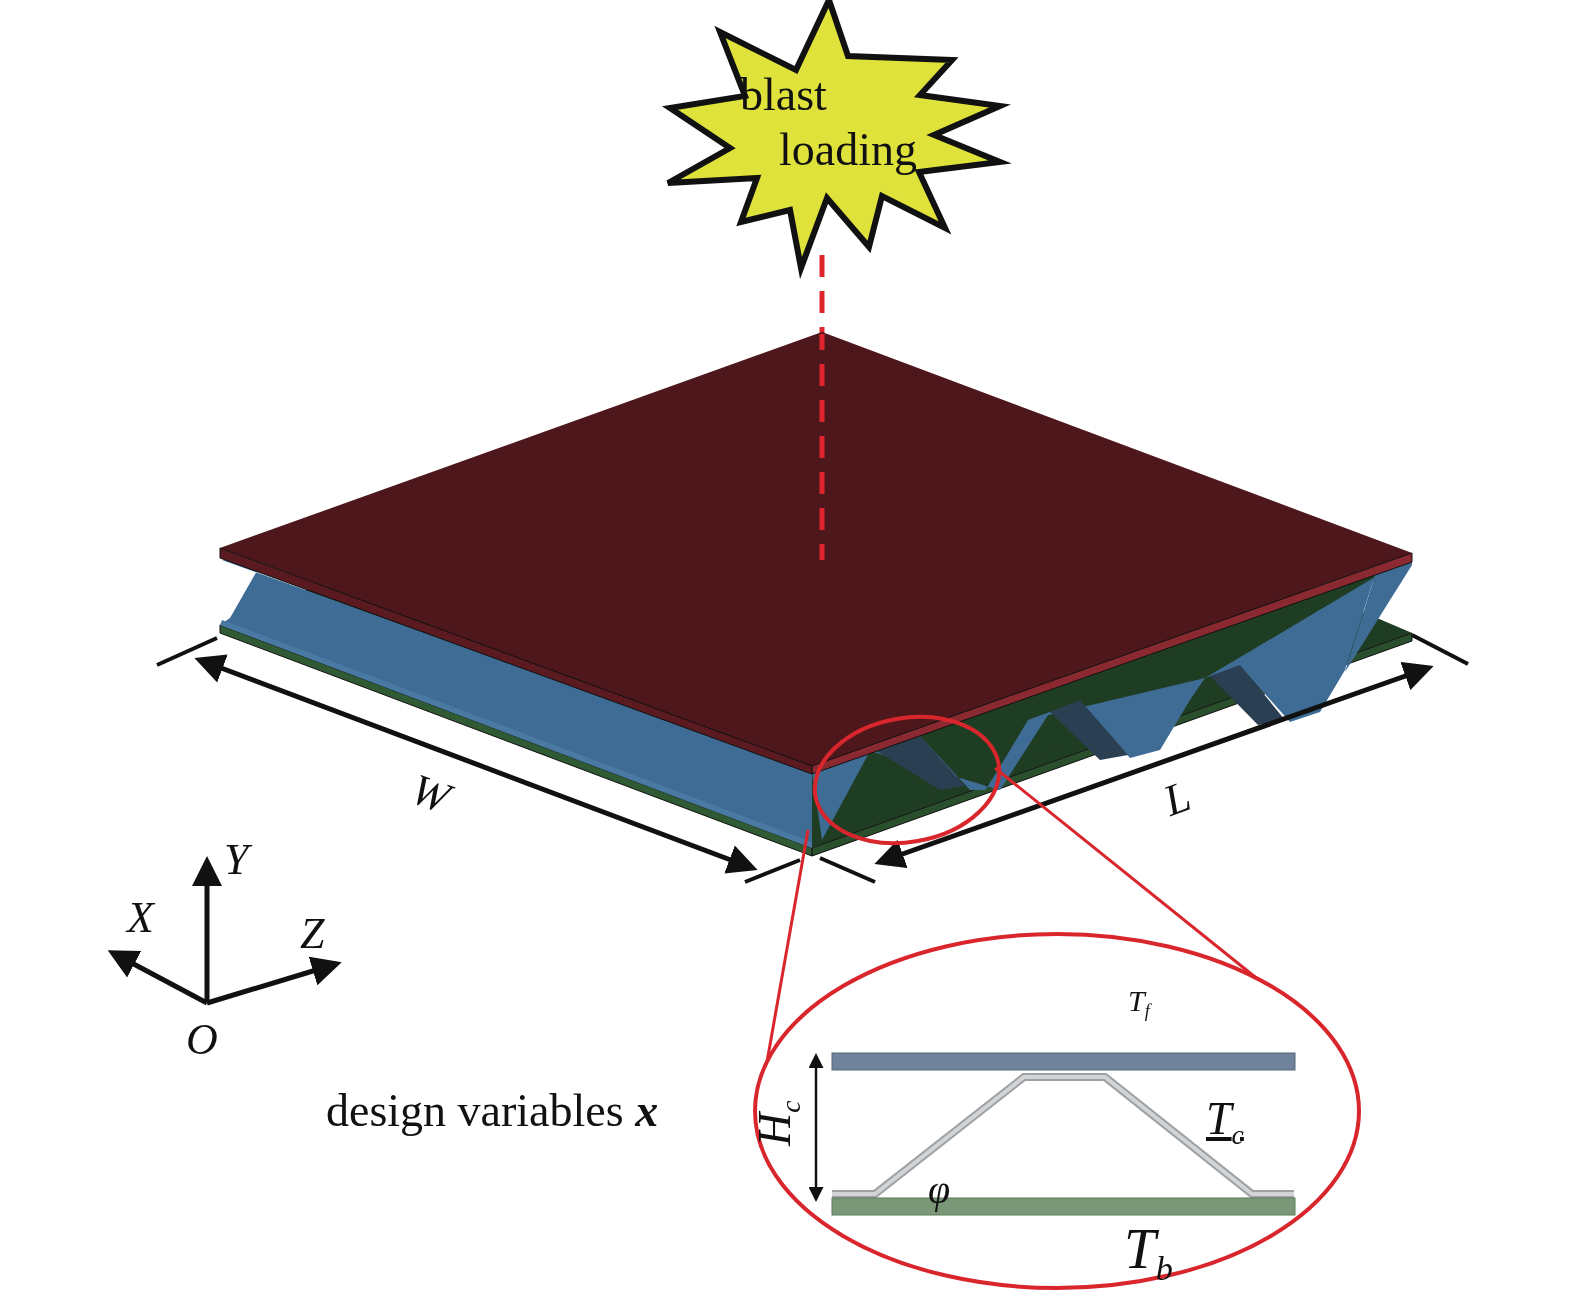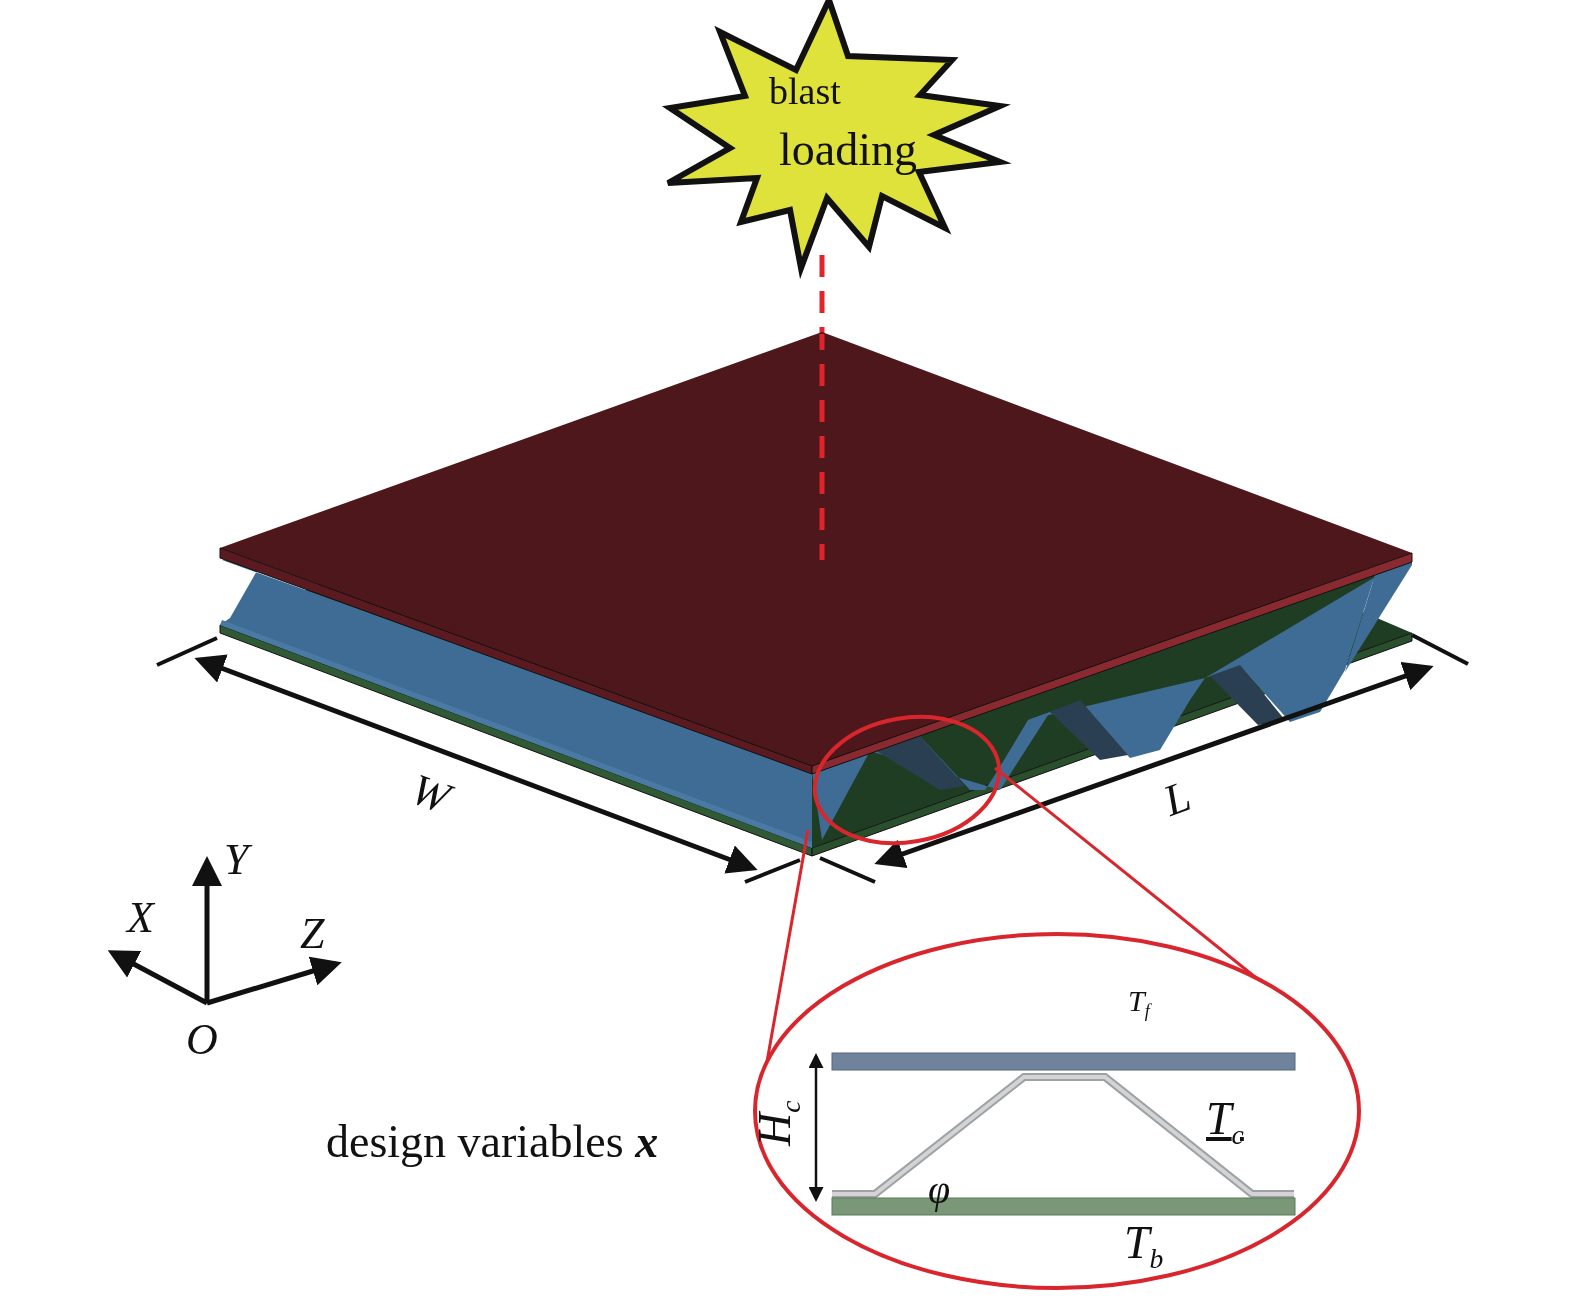--- a/index.html
+++ b/index.html
@@ -84,30 +84,30 @@
 
     <polyline points="832,1194 875,1194 1024,1077 1105,1077 1252,1194 1294,1194" fill="none" stroke="#9fa2a5" stroke-width="8" stroke-linejoin="miter"></polyline>
     <polyline points="832,1194 875,1194 1024,1077 1105,1077 1252,1194 1294,1194" fill="none" stroke="#d2d4d6" stroke-width="4" stroke-linejoin="miter"></polyline>
 
     <rect x="832" y="1198" width="463" height="17" fill="#7a9878" stroke="#5d785b" stroke-width="1"></rect>
 
     <line x1="816" y1="1056" x2="816" y2="1199" stroke="#111" stroke-width="2.5" marker-start="url(#arrowHead)" marker-end="url(#arrowHead)"></line>
   </g>
 </svg>
 
-<div class="lbl" style="left:769px; top:72px; font-size:38px;">blast</div>
+<div class="lbl" style="left:740px; top:72px; font-size:46px;">blast</div>
 <div class="lbl" style="left:779px; top:127px; font-size:46px;">loading</div>
 
 <div class="lbl it" style="left:412px; top:772px; font-size:44px; transform:rotate(20deg);">W</div>
 <div class="lbl it" style="left:1165px; top:777px; font-size:44px; transform:rotate(-20deg);">L</div>
 
 <div class="lbl it" style="left:224px; top:838px; font-size:44px;">Y</div>
 <div class="lbl it" style="left:127px; top:896px; font-size:44px;">X</div>
 <div class="lbl it" style="left:300px; top:912px; font-size:44px;">Z</div>
 <div class="lbl it" style="left:186px; top:1018px; font-size:44px;">O</div>
 
 <div class="lbl it" style="left:1128px; top:986px; font-size:30px;"><span>T</span><sub>f</sub></div>
 <div class="lbl it" style="left:1206px; top:1096px; font-size:46px;text-decoration:underline;"><span>T</span><sub>c</sub></div>
-<div class="lbl it" style="left:1124px; top:1220px; font-size:46px;"><span>T</span><sub>b</sub></div>
+<div class="lbl it" style="left:1124px; top:1220px; font-size:57px;"><span>T</span><sub>b</sub></div>
 <div class="lbl it" style="left:928px; top:1170px; font-size:40px;">φ</div>
 <div class="lbl it" style="left:752px; top:1146px; font-size:46px; transform:rotate(-90deg); transform-origin:left top;"><span>H</span><sub>c</sub></div>
 
-<div class="lbl" style="left:326px; top:1088px; font-size:46px;margin-top:31px;"><span>design variables </span><b class="it">x</b></div>
+<div class="lbl" style="left:326px; top:1088px; font-size:46px;"><span>design variables </span><b class="it">x</b></div>
 
 </body></html>

